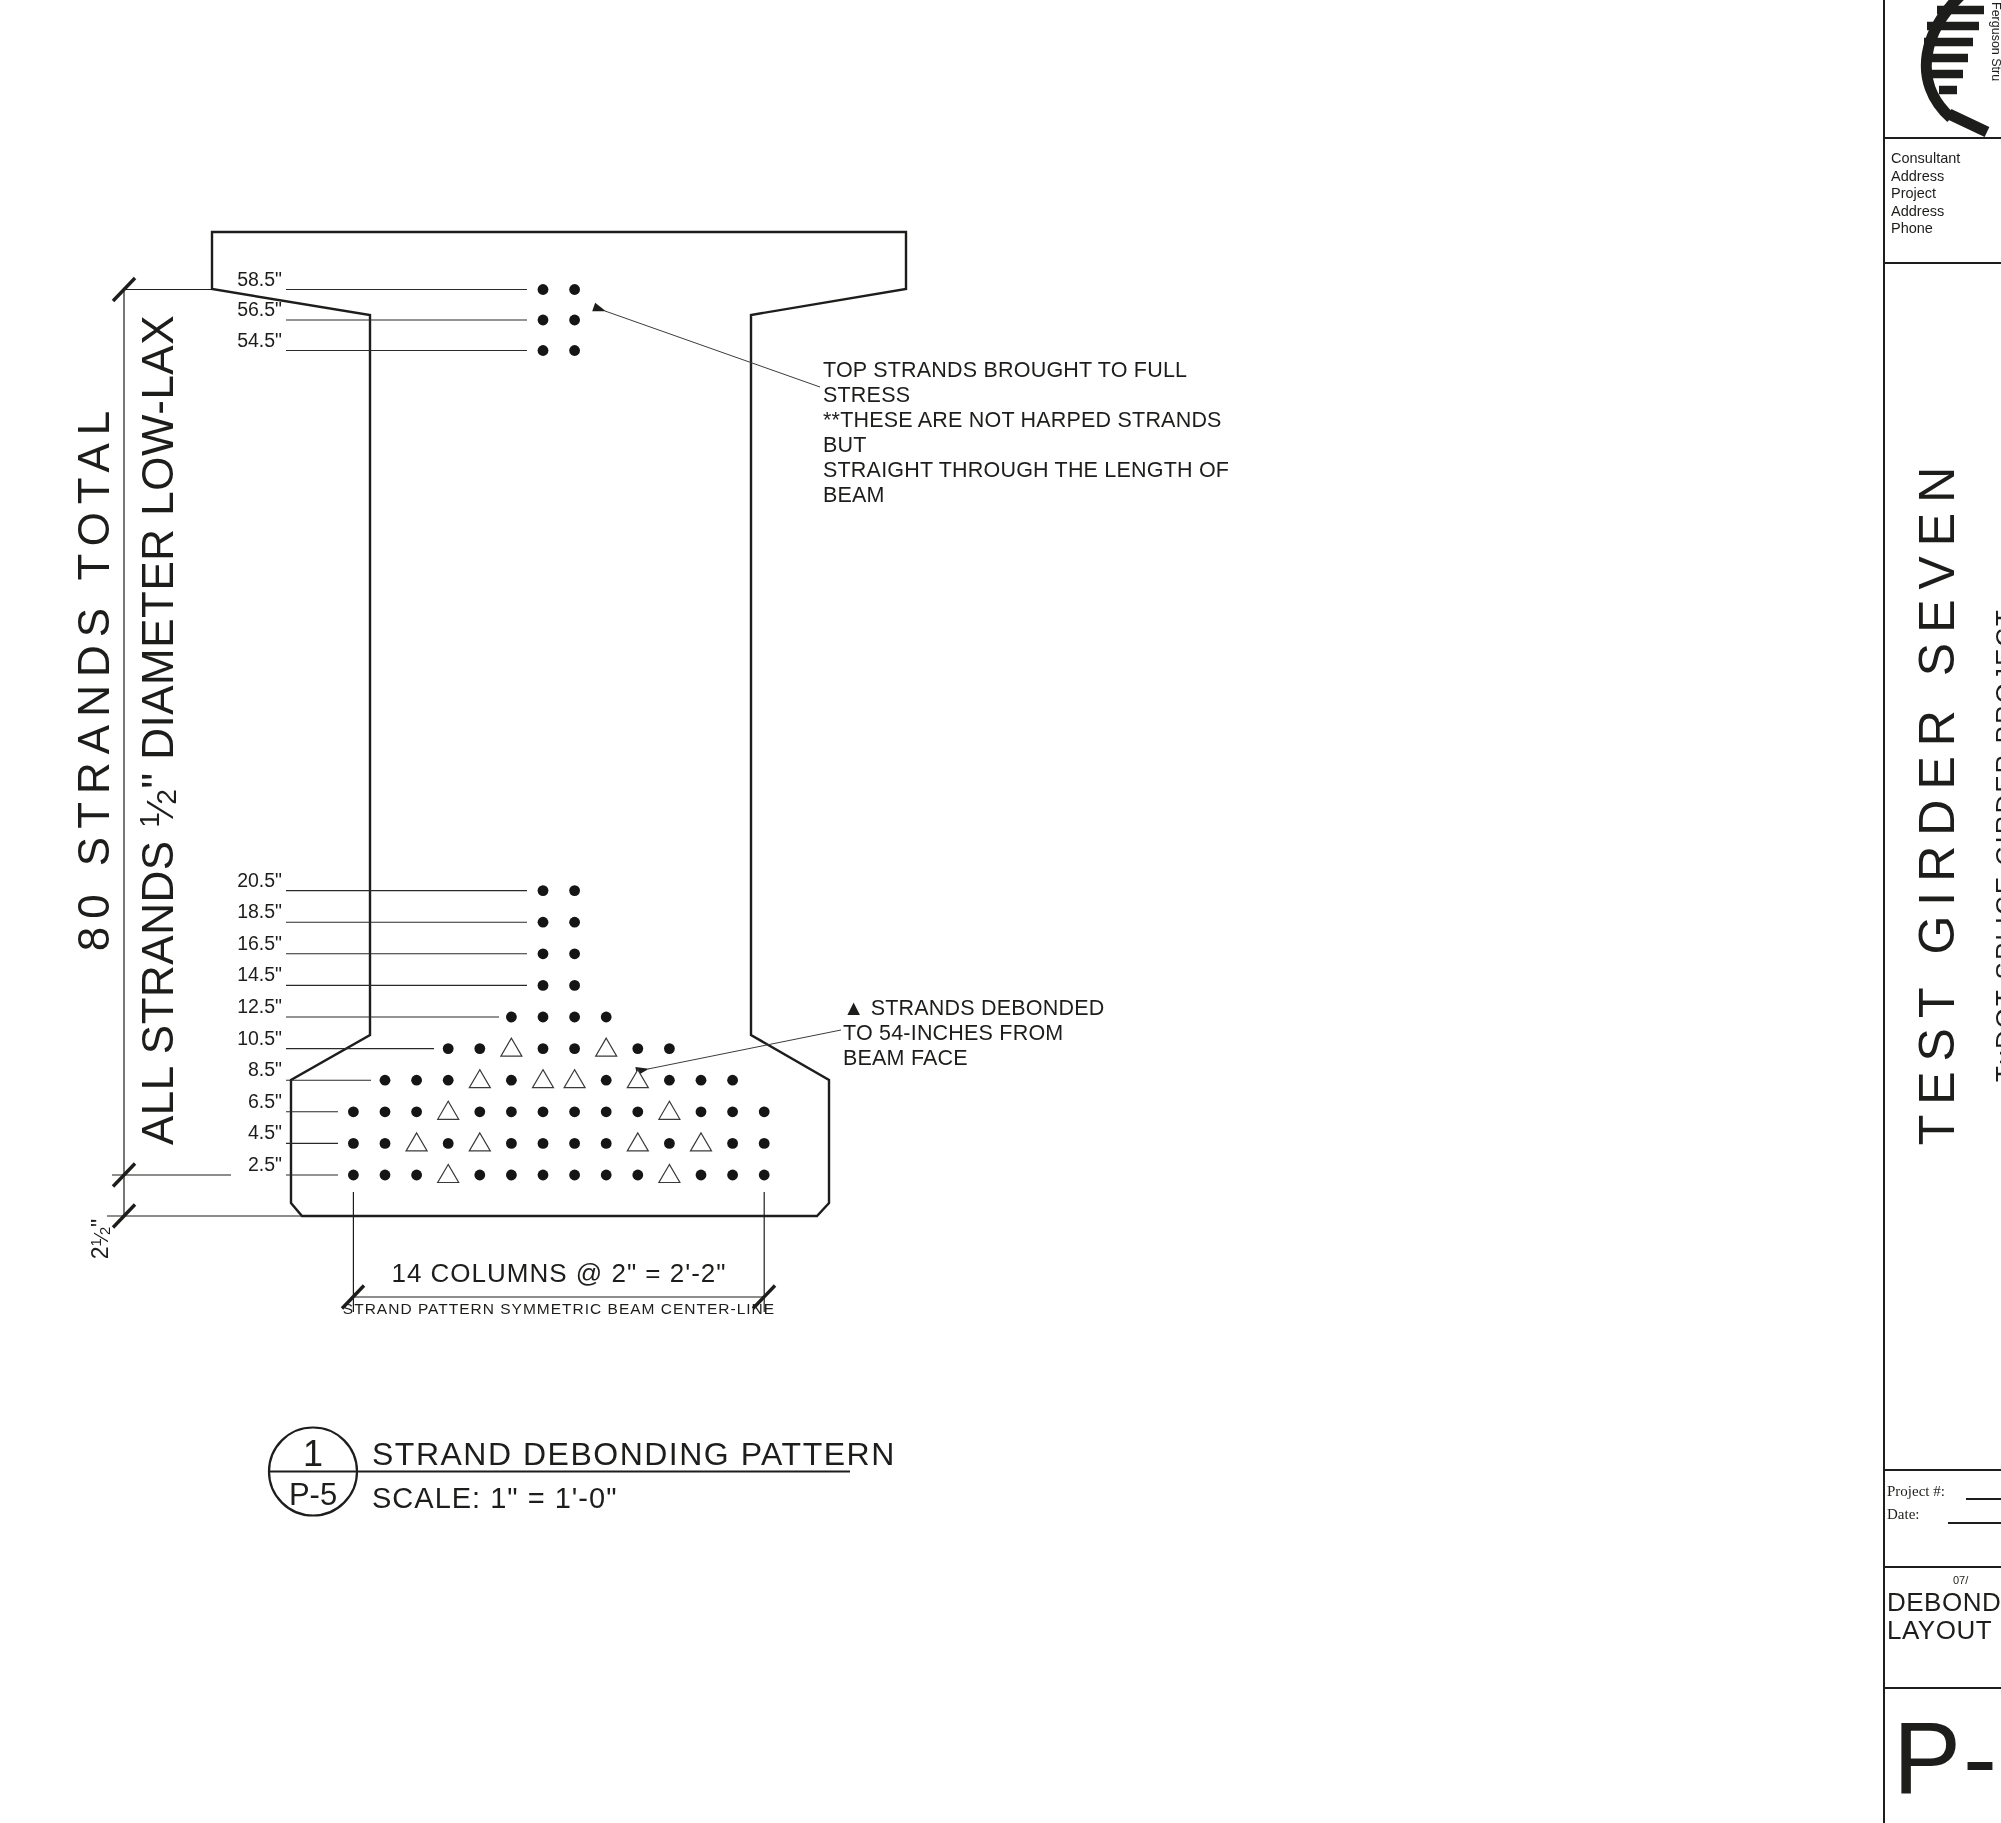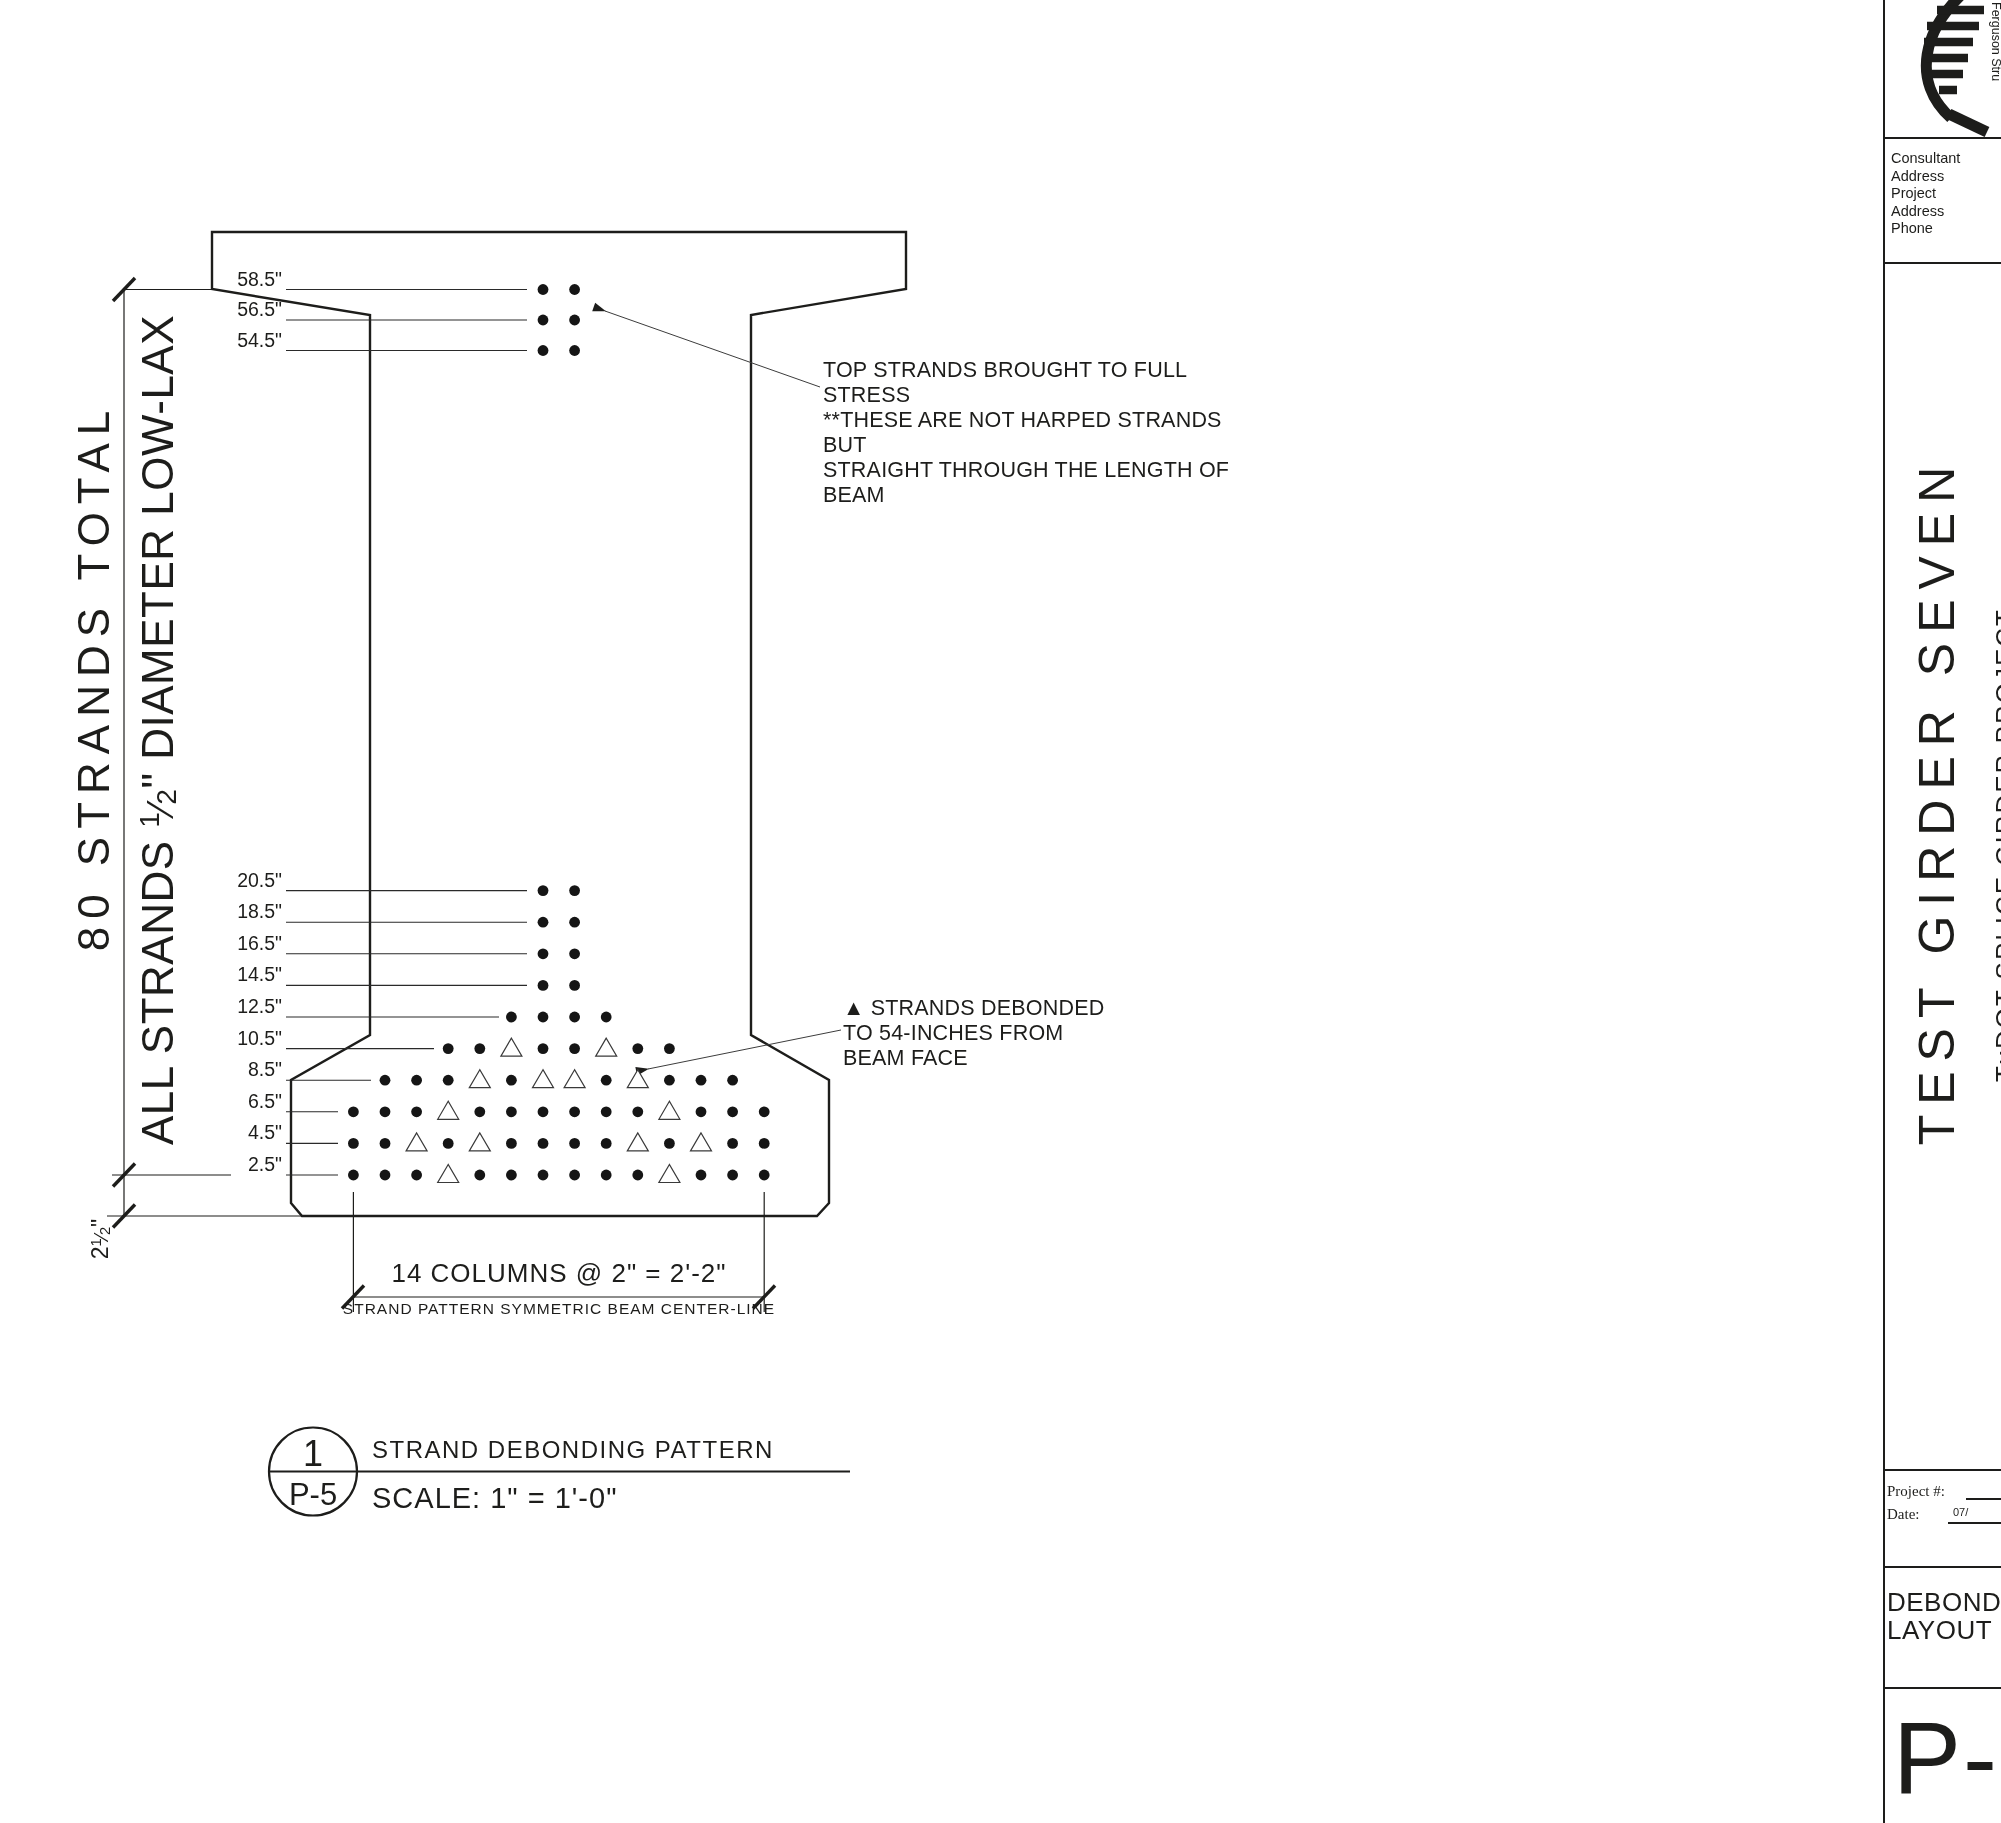--- a/index.html
+++ b/index.html
@@ -25,21 +25,21 @@
   }
   .left-title-all {
     font-size:44px; letter-spacing:0.5px; text-align:center; white-space:nowrap;
   }
   .fr-n { font-size:64%; vertical-align:0.50em; }
   .fr-d { font-size:64%; vertical-align:-0.12em; }
   .fr-s { font-size:85%; }
   .height-dim { font-size:23px; text-align:center; white-space:nowrap; }
   .callout-num   { font-size:36px; text-align:center; width:60px; }
   .callout-sheet { font-size:31px; text-align:center; width:74px; }
-  .callout-title { font-size:24px; letter-spacing:1.5px; white-space:nowrap; }
+  .callout-title { font-size:32px; letter-spacing:1.5px; white-space:nowrap; }
   .callout-scale { font-size:29px; letter-spacing:1px; white-space:nowrap; }
   .tb-line { position:absolute; background:#1d1d1b; }
   .consultant { font-size:14.5px; line-height:17.6px; white-space:pre-line; }
   .tb-girder { font-size:50px; letter-spacing:10px; text-align:center; white-space:nowrap; }
   .tb-project { font-size:26px; letter-spacing:2px; text-align:center; white-space:nowrap; }
   .tb-small { font-size:15px;font-family:Liberation Serif, serif; }
   .tb-date-val { font-size:11px; }
   .tb-sheet-title { font-size:26px; line-height:28px; white-space:pre-line; letter-spacing:0.5px; }
   .tb-sheet-num { font-size:102px; letter-spacing:2px; white-space:nowrap; }
   .tb-side-text { font-size:12.5px; white-space:nowrap; transform:rotate(90deg); transform-origin:0 0; }
@@ -257,21 +257,21 @@
 Project
 Address
 Phone</div>
 
   <div class="abs rot-ccw tb-girder" style="left:1544px; top:775px; width:780px; height:52px;">TEST GIRDER SEVEN</div>
   <div class="abs rot-ccw tb-project" style="left:1614px; top:831px; width:780px; height:28px;">TxDOT SPLICE GIRDER PROJECT</div>
 
   <div class="abs tb-small" style="left:1887px; top:1483px;">Project #:</div>
   <div class="tb-line" style="left:1966px; top:1498px; width:60px; height:1.5px;"></div>
   <div class="abs tb-small" style="left:1887px; top:1506px;">Date:</div>
-  <div class="abs tb-date-val" style="left:1953px; top:1506px;text-align:center;">07/</div>
+  <div class="abs tb-date-val" style="left:1953px; top:1574px;text-align:center;">07/</div>
   <div class="tb-line" style="left:1948px; top:1522px; width:70px; height:1.5px;"></div>
 
   <div class="abs tb-sheet-title" style="left:1887px; top:1588px; width:200px;">DEBONDING
 LAYOUT</div>
 
   <div class="abs tb-sheet-num" style="left:1893px; top:1700px;">P-5</div>
 
 </div>
 
 </body></html>

